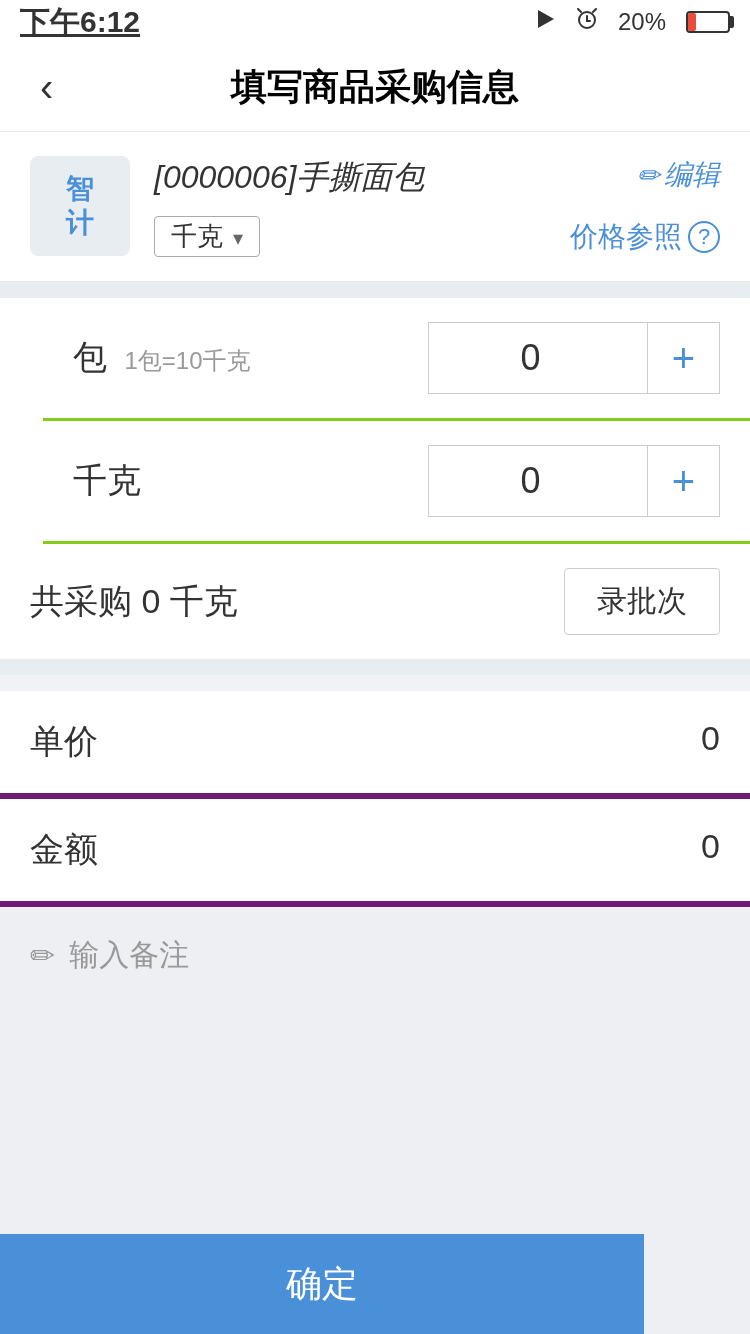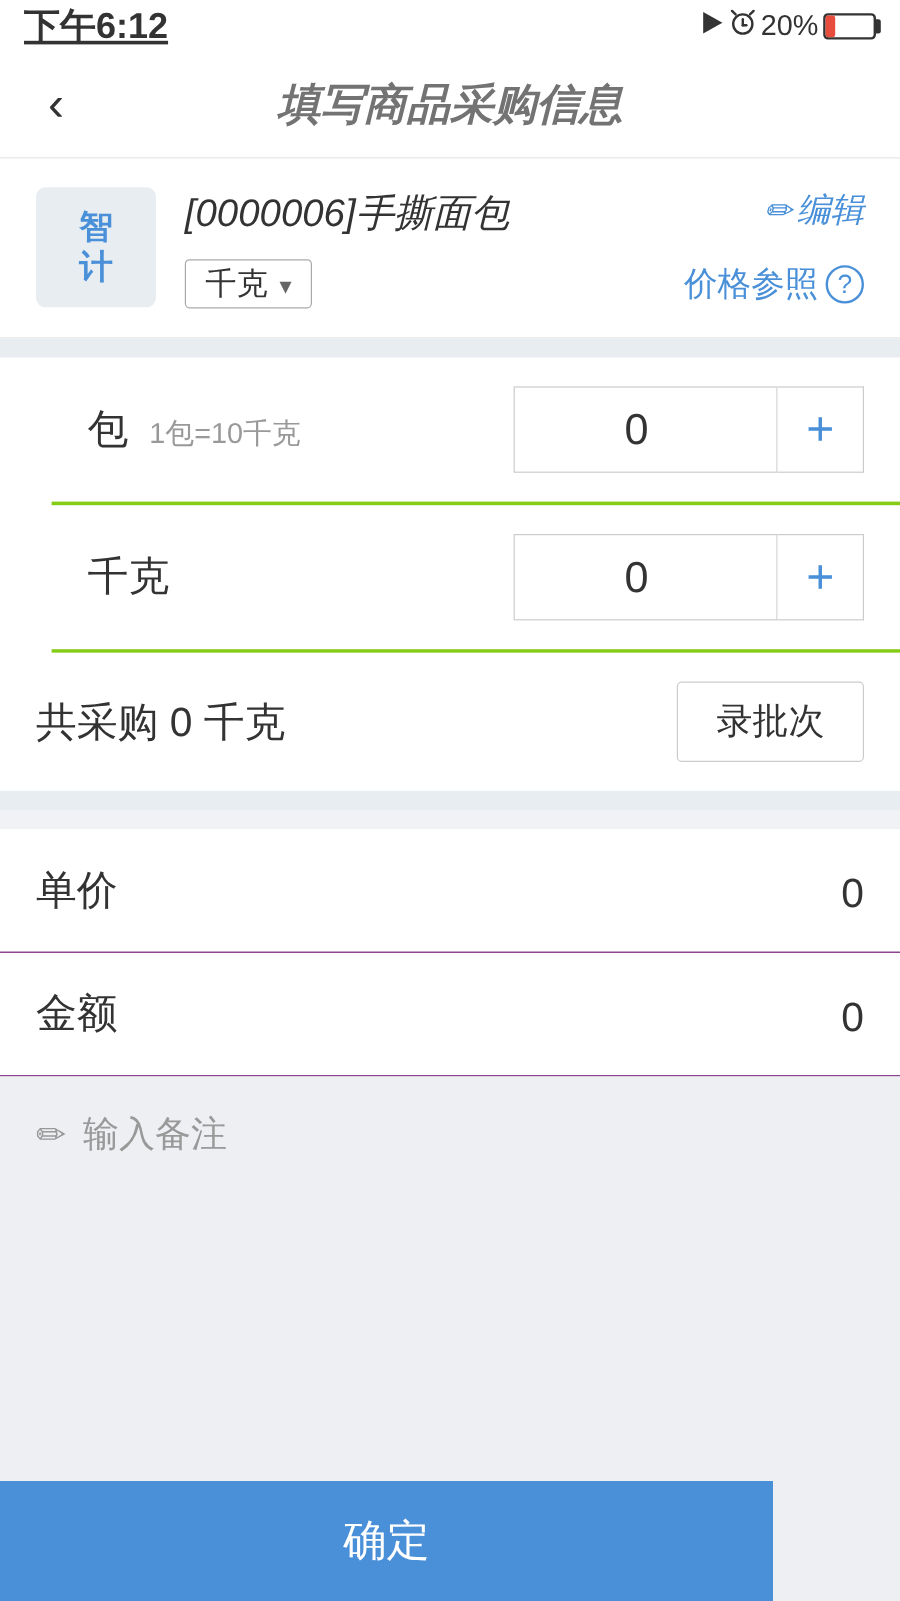--- a/index.html
+++ b/index.html
@@ -19,21 +19,21 @@
       background: #fff;
       display: flex;
       align-items: center;
       justify-content: space-between;
       padding: 0 20px;
       font-size: 28px;
       font-weight: 500;
     }
     .status-left { display: flex; align-items: center; gap: 8px; font-size: 26px; }
     .status-center { font-size: 30px; font-weight: 600; text-decoration: underline; }
-    .status-right { display: flex; align-items: center; gap: 4px; font-size: 24px; }
+    .status-right { display: flex; align-items: center; gap: 20px; font-size: 24px; }
     .battery-icon {
       width: 44px; height: 22px;
       border: 2px solid #333;
       border-radius: 4px;
       position: relative;
       display: inline-flex;
       align-items: center;
     }
     .battery-icon::after {
       content: '';
@@ -68,22 +68,21 @@
       color: #333;
       cursor: pointer;
       padding: 10px;
     }
     .nav-title {
       position: absolute;
       left: 50%;
       transform: translateX(-50%);
       font-size: 36px;
       font-weight: 600;
-      color: #737373;
-      font-style: italic;
+      color: #000000;
     }
 
     
     .product-card {
       background: #fff;
       margin: 0;
       padding: 24px 30px;
       display: flex;
       align-items: flex-start;
       gap: 24px;
@@ -241,24 +240,24 @@
       cursor: pointer;
     }
 
     
     .price-section {
       background: #fff;
       margin-top: 16px;
     }
     .price-row {
       display: flex;
-      align-items: flex-end;
+      align-items: flex-start;
       justify-content: space-between;
       padding: 28px 30px;
-      border-bottom: 1px solid #701a75;
+      border-bottom: 6px solid #701a75;
     }
     .price-label {
       font-size: 34px;
       color: #333;
     }
     .price-value {
       font-size: 34px;
       color: #333;
     }
 

